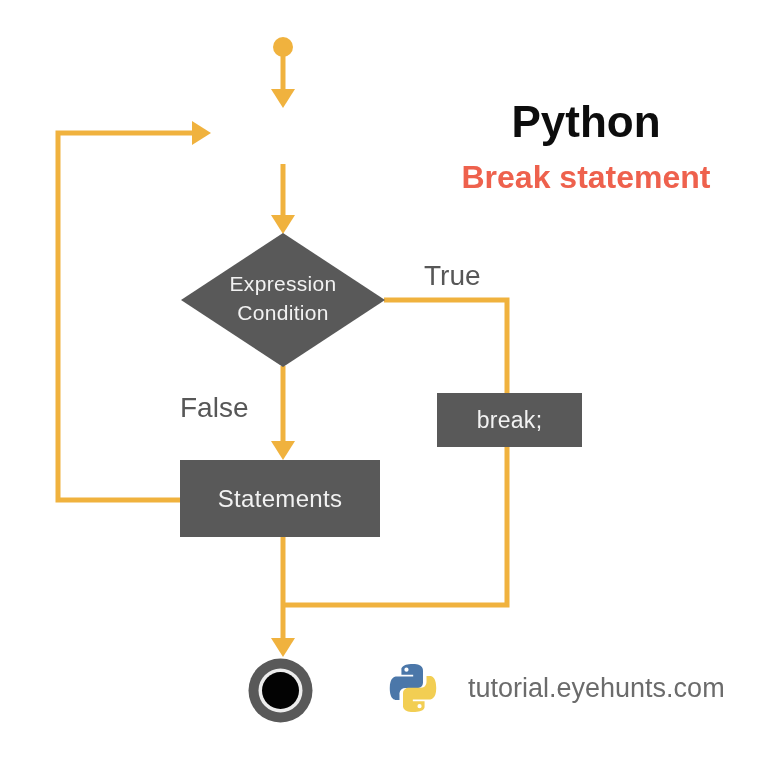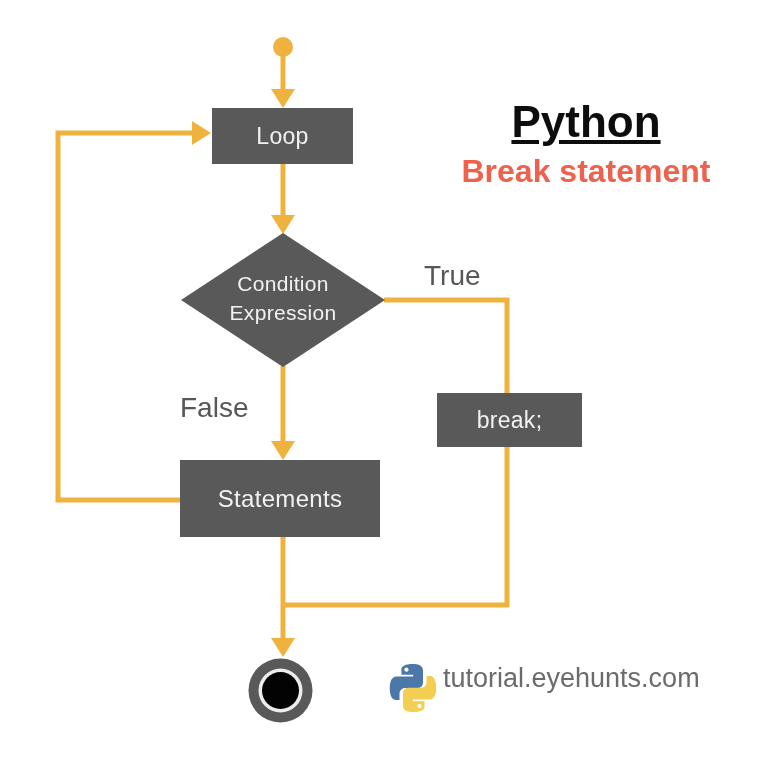--- a/index.html
+++ b/index.html
@@ -48,31 +48,31 @@
     font-size:28px;
   }
   .edge-label-true{left:424px;top:260px;}
   .edge-label-false{left:180px;top:392px;}
   .titles{
     position:absolute;left:416px;top:96px;width:340px;
     text-align:center;
   }
   .title-main{
     color:var(--title);
-    font-size:44px;font-weight:600;line-height:52px;text-decoration:underline;
+    font-size:44px;font-weight:600;line-height:52px;
   }
   .title-sub{
     color:var(--subtitle);
     font-size:32px;font-weight:600;line-height:38px;
-    margin-top:4px;
+    margin-top:10px;
   }
   .end-node{position:absolute;left:248px;top:658px;}
   .footer{
     position:absolute;left:388px;top:663px;
-    display:flex;gap:5px;
+    display:flex;align-items:center;gap:30px;
   }
   .py-logo{width:50px;height:50px;}
   .py-blue{fill:var(--python-blue);}
   .py-yellow{fill:var(--python-yellow);}
   .footer-site{
     color:var(--footer-text);
     font-size:27px;
     white-space:nowrap;
   }
 </style>
@@ -98,27 +98,24 @@
 
     <path class="conn" d="M182 500 H 58 V 133 H 192"></path>
     <polygon class="conn-fill" points="211,133 192,121 192,145"></polygon>
 
     <path class="conn" d="M283 537 V 640"></path>
     <polygon class="conn-fill" points="283,657 271,638 295,638"></polygon>
 
     <polygon class="node-shape" points="283,233 385,300 283,367 181,300"></polygon>
   </svg>
 
-  <div class="node node-loop">
-    <span>Loop</span>
-  </div>
 
   <div class="diamond-label">
+    <div>Expression</div>
     <div>Condition</div>
-    <div>Expression</div>
   </div>
 
   <div class="node node-statements">
     <span>Statements</span>
   </div>
 
   <div class="node node-break">
     <span>break;</span>
   </div>
 

